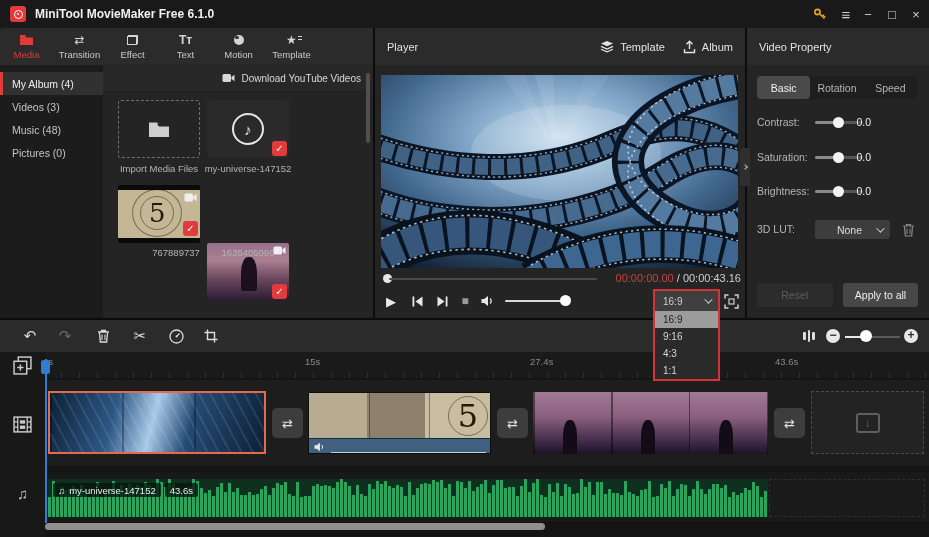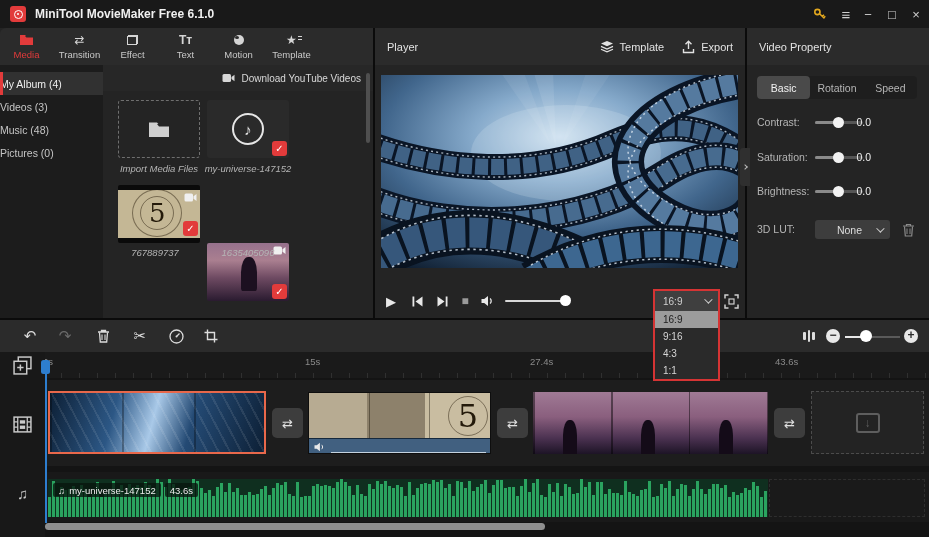--- a/index.html
+++ b/index.html
@@ -30,32 +30,32 @@
   .efx-icon { position:relative; width:11px; height:10px; }
   .efx-icon::before { content:""; position:absolute; right:0; top:0; width:8px; height:7px; border:1.2px solid #d5d5d5; }
   .efx-icon::after { content:""; position:absolute; left:0; bottom:0; width:8px; height:7px; background:#2b2b2b; border:1.2px solid #d5d5d5; }
   .motion-icon { width:10px; height:10px; border-radius:50%; background:#d5d5d5; position:relative; }
   .motion-icon::after { content:""; position:absolute; left:1px; top:1px; width:4px; height:3px; border-radius:50%; background:#2b2b2b; }
   .elem-icon { position:relative; font-size:11px; }
   .elem-icon::after { content:""; position:absolute; right:-5px; top:3px; width:4px; height:1.3px; background:#d5d5d5; box-shadow:0 3px 0 #d5d5d5; }
 
   
   .sidebar { position:absolute; left:0; top:37px; width:103px; height:253px; background:#1c1c1c; }
-  .sb-item { position:relative; height:23px; display:flex; align-items:center; color:#c5c5c5; font-size:10.5px; }
+  .sb-item { position:relative; height:23px; display:flex; align-items:center; padding-left:12px; color:#c5c5c5; font-size:10.5px; }
   .sb-item.active { background:#313131; color:#eee; }
   .sb-item.active::before { content:""; position:absolute; left:0; top:0; width:3px; height:100%; background:#e23b3b; }
 
   
   .media-area { position:absolute; left:103px; top:37px; width:270px; height:253px; background:#242424; }
   .media-topbar { position:absolute; top:0; left:0; right:0; height:26px; background:#272727; display:flex; align-items:center; justify-content:flex-end; padding-right:12px; gap:6px; color:#d8d8d8; font-size:10px; }
   .card { position:absolute; width:82px; height:58px; border-radius:3px; }
   .import-card { border:1.5px dashed #6f6f6f; display:flex; align-items:center; justify-content:center; }
   .audio-card { background:#2a2a2a; display:flex; align-items:center; justify-content:center; }
   .circle-note { width:32px; height:32px; border:2px solid #e6e6e6; border-radius:50%; display:flex; align-items:center; justify-content:center; font-size:15px; color:#e6e6e6; }
-  .media-label { position:absolute; width:96px; text-align:center; font-size:9.5px; color:#b5b5b5; white-space:nowrap;font-style:italic; }
+  .media-label { position:absolute; width:96px; text-align:center; font-size:9.5px; color:#b5b5b5; white-space:nowrap; }
   .thumb { position:absolute; width:82px; border-radius:2px; overflow:hidden; }
   .check-badge { position:absolute; right:2px; bottom:2px; width:15px; height:15px; background:#e23b3b; border-radius:3px; color:#fff; font-size:10px; line-height:15px; text-align:center; }
   .cam-icon { position:absolute; right:3px; top:3px; width:13px; height:9px; }
   .thumb-count { background:#c4b795; position:relative; border-top:5px solid #0a0a0a; border-bottom:5px solid #0a0a0a; }
   .ring { position:absolute; border:1.5px solid rgba(45,33,15,.5); border-radius:50%; }
   .digit { font-family:"DejaVu Serif","Liberation Serif",serif; color:#241a0a; }
   .thumb-sunset { background:linear-gradient(180deg,#96718c 0%,#aa7f90 30%,#6e4a62 60%,#2a1b30 100%); position:relative; }
   .silhouette { position:absolute; left:34px; top:14px; width:16px; height:34px; background:#1c1020; border-radius:45% 45% 10% 10%; }
   .thumb-bridge { background:linear-gradient(110deg,#0c2038 0%,#2c5785 35%,#a9c9e8 52%,#244a74 70%,#0c2038 100%); position:relative; }
   .streaks { position:absolute; inset:0; background:repeating-linear-gradient(62deg,transparent 0 7px,rgba(255,255,255,.12) 7px 8.5px); }
@@ -259,21 +259,21 @@
         <span class="check-badge"><span>✓</span></span>
       </div>
       <div class="thumb thumb-sunset" style="left:104px;top:120px;height:58px">
         <span class="silhouette"></span>
         <svg class="cam-icon" viewBox="0 0 13 9">
             <rect x="0.5" y="0.5" width="8.5" height="8" rx="1.5" fill="#f0f0f0"></rect>
             <path d="M9.5 3.2 L12.5 1 V8 L9.5 5.8 Z" fill="#f0f0f0"></path>
           </svg>
         <span class="check-badge"><span>✓</span></span>
       </div>
-      <div class="media-label" style="left:4px;top:182px">767889737</div>
+      <div class="media-label" style="left:25px;top:182px">767889737</div>
       <div class="media-label" style="left:97px;top:182px">1635405096</div>
 
       <div class="thumb thumb-bridge" style="left:15px;top:197px;height:50px">
         <span class="streaks"></span>
         <svg class="cam-icon" viewBox="0 0 13 9">
             <rect x="0.5" y="0.5" width="8.5" height="8" rx="1.5" fill="#f0f0f0"></rect>
             <path d="M9.5 3.2 L12.5 1 V8 L9.5 5.8 Z" fill="#f0f0f0"></path>
           </svg>
         <span class="check-badge"><span>✓</span></span>
       </div>
@@ -291,21 +291,21 @@
               <path d="M7 1 L13 3.6 L7 6.2 L1 3.6 Z" fill="#e2e2e2"></path>
               <path d="M1 6.4 L7 9 L13 6.4 M1 9.2 L7 11.8 L13 9.2" stroke="#e2e2e2" stroke-width="1.2" fill="none"></path>
             </svg>
           <span>Template</span>
         </div>
         <div class="ph-btn">
           <svg width="13" height="14" viewBox="0 0 13 14">
               <path d="M6.5 9 V1.5 M3.5 4.2 L6.5 1.2 L9.5 4.2" stroke="#e2e2e2" stroke-width="1.4" fill="none"></path>
               <path d="M1.5 9 V12.5 H11.5 V9" stroke="#e2e2e2" stroke-width="1.4" fill="none"></path>
             </svg>
-          <span>Export</span>
+          <span>Album</span>
         </div>
       </div>
     </div>
 
     <div class="preview">
       <svg width="357" height="193" viewBox="0 0 357 193">
         <defs>
           <radialGradient id="sky" cx="50%" cy="32%" r="80%">
             <stop offset="0" stop-color="#cfe1f0"></stop>
               <stop offset=".3" stop-color="#86aacb"></stop>
@@ -349,20 +349,25 @@
           </g>
         <g>
             <use href="#bE" stroke="#091320" stroke-width="38"></use>
             <use href="#bE" stroke="#44719c" stroke-width="26" stroke-dasharray="16 4" opacity=".9"></use>
             <use href="#bE" stroke="#dfe9f3" stroke-width="1.5" stroke-dasharray="2.2 3.4" transform="translate(0,-15)" opacity=".8"></use>
             <use href="#bE" stroke="#dfe9f3" stroke-width="1.5" stroke-dasharray="2.2 3.4" transform="translate(0,15)" opacity=".8"></use>
           </g>
       </svg>
     </div>
 
+    <div class="seek-row">
+      <span class="seek-dot"></span>
+      <span class="seek-track"></span>
+      <span class="timecode"><span class="cur">00:00:00.00</span><span> / </span><span>00:00:43.16</span></span>
+    </div>
 
     <div class="ctrl-row">
       <span class="ctrl" style="left:8px;width:16px;font-size:13px">
           <span>▶</span>
         </span>
       <span class="ctrl" style="left:34px;width:16px">
         <svg width="11" height="11" viewBox="0 0 11 11">
             <rect x="0.5" y="0.5" width="1.8" height="10" fill="#e8e8e8"></rect>
             <path d="M10.5 0.5 L3.5 5.5 L10.5 10.5 Z" fill="#e8e8e8"></path>
           </svg>
@@ -444,20 +449,24 @@
         <span style="margin:0 auto">None</span>
         <span class="chev" style="margin-left:0"></span>
       </div>
       <svg class="abs" style="left:155px;top:3px" width="13" height="14" viewBox="0 0 13 14">
           <path d="M1 3 H12 M4.5 3 V1.5 H8.5 V3" stroke="#8a8a8a" stroke-width="1.2" fill="none"></path>
           <path d="M2.5 3.5 L3.3 13 H9.7 L10.5 3.5" stroke="#8a8a8a" stroke-width="1.2" fill="none"></path>
           <path d="M5 5.5 V11 M8 5.5 V11" stroke="#8a8a8a" stroke-width="1" fill="none"></path>
         </svg>
     </div>
 
+    <div class="prop-btns">
+      <div class="btn-reset">Reset</div>
+      <div class="btn-apply">Apply to all</div>
+    </div>
   </div>
 
   <div class="toolbar">
     <span class="tool" style="left:21px">
         <span>↶</span>
       </span>
     <span class="tool dim" style="left:56px">
         <span>↷</span>
       </span>
     <span class="tool" style="left:94px">

